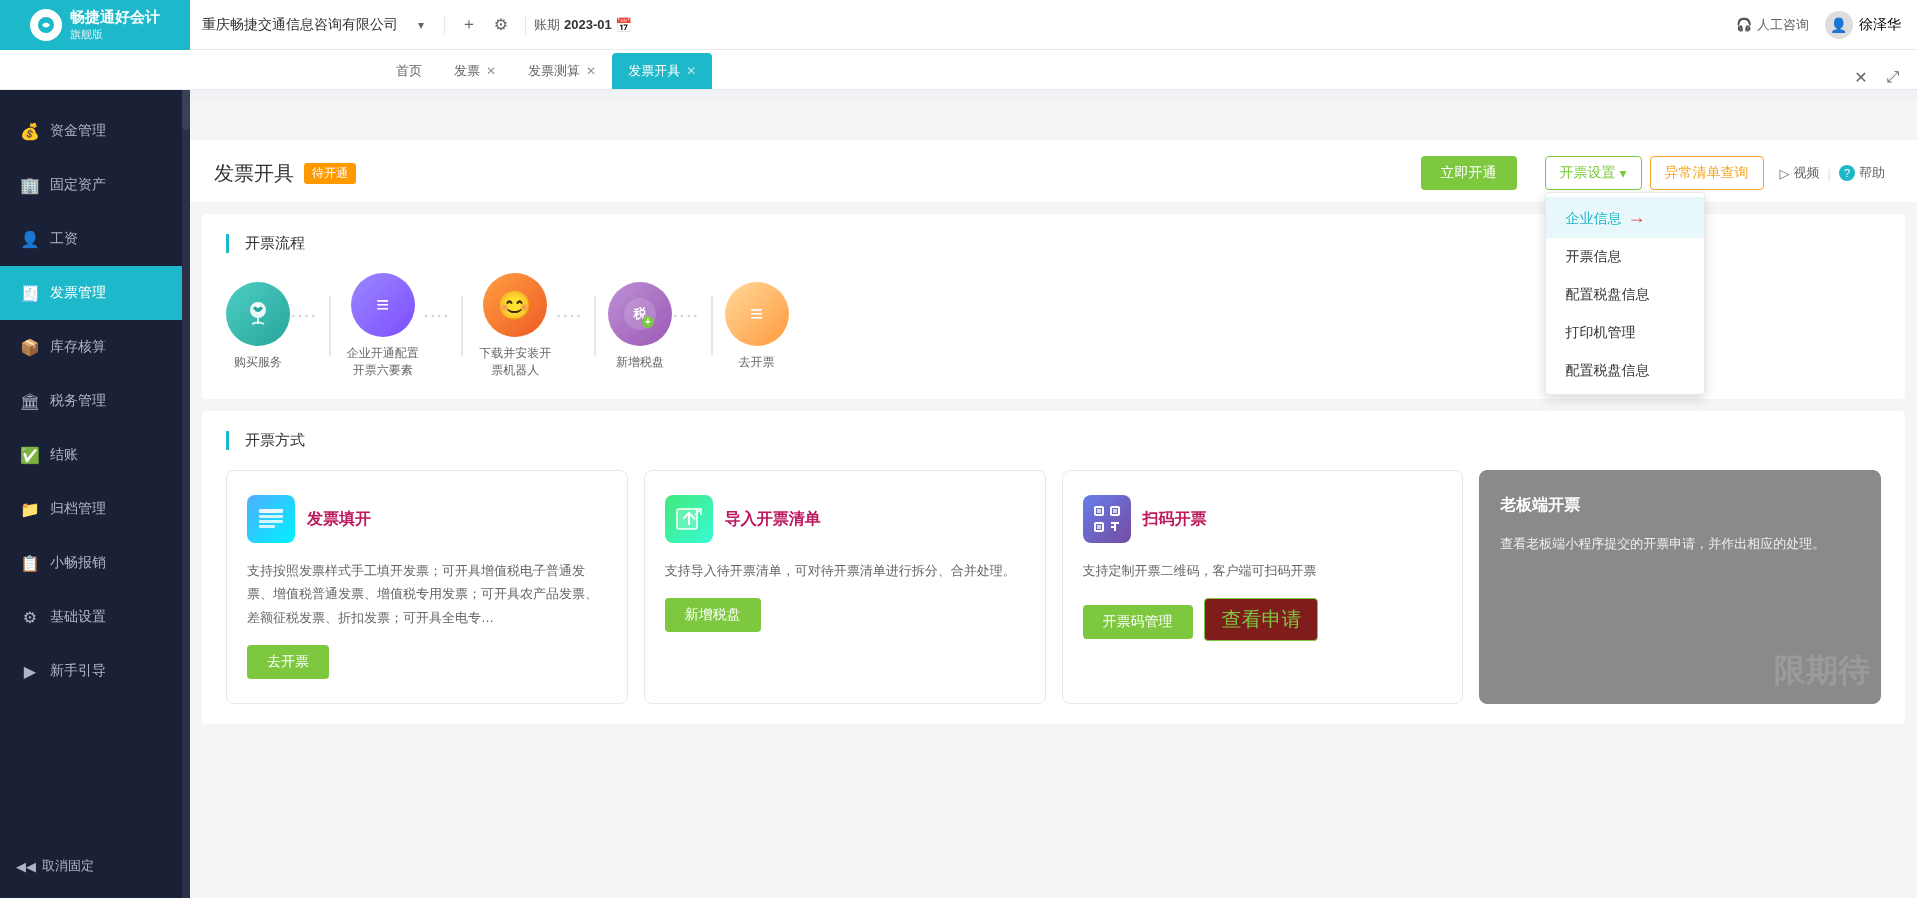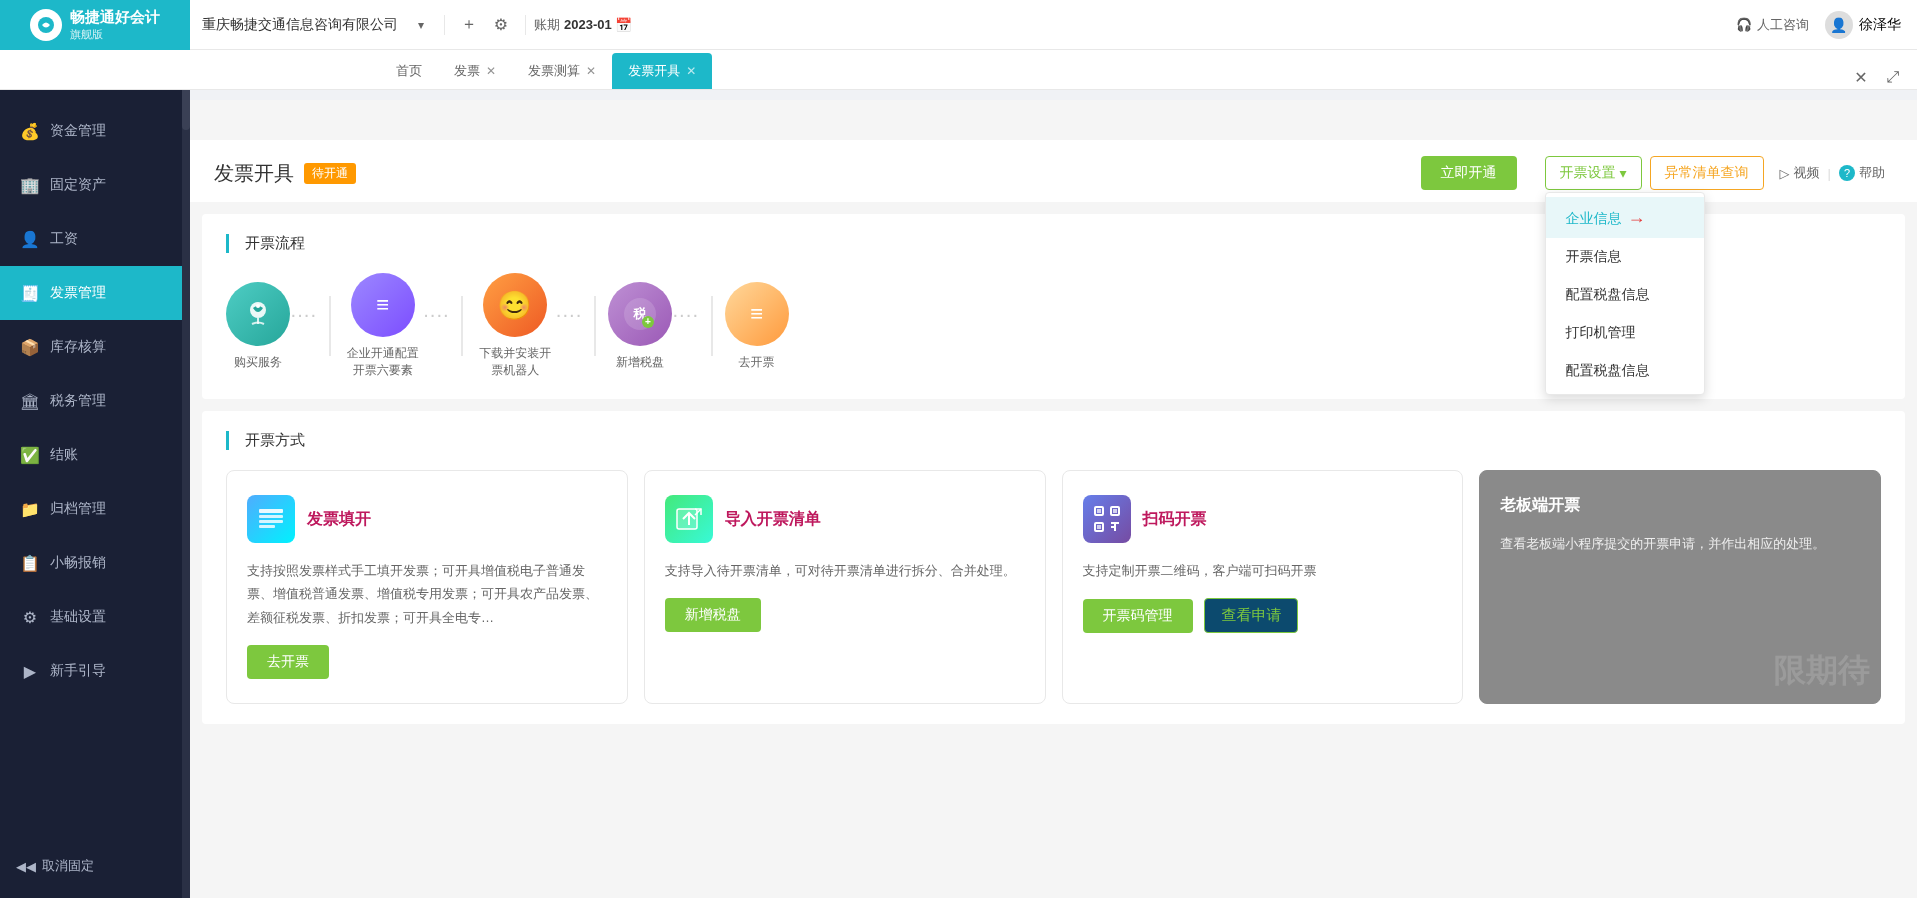--- a/index.html
+++ b/index.html
@@ -85,21 +85,21 @@
     .method-icon { width: 48px; height: 48px; border-radius: 8px; display: flex; align-items: center; justify-content: center; font-size: 24px; }
     .method-icon.blue { background: linear-gradient(135deg, #4facfe, #00f2fe); }
     .method-icon.teal { background: linear-gradient(135deg, #43e97b, #38f9d7); }
     .method-icon.scan { background: linear-gradient(135deg, #667eea, #764ba2); }
     .method-title { font-size: 16px; font-weight: bold; color: #be185d; }
     .method-card.dark .method-title { color: #fff; }
     .method-desc { font-size: 13px; color: #666; line-height: 1.8; margin-bottom: 16px; }
     .method-card.dark .method-desc { color: rgba(255,255,255,0.85); }
     .method-card.dark .watermark { position: absolute; bottom: 10px; right: 10px; font-size: 32px; color: rgba(255,255,255,0.15); font-weight: bold; }
     .btn-green { background: #7dc83e; color: #fff; border: none; padding: 8px 20px; border-radius: 4px; cursor: pointer; font-size: 14px; margin-right: 8px; }
-    .btn-green-outline { background: #0c4a6e; color: #7dc83e; border: 1px solid #7dc83e; padding: 7px 16px; border-radius: 4px; cursor: pointer; font-size: 15px; }
+    .btn-green-outline { background: #7f1d1d; color: #7dc83e; border: 1px solid #7dc83e; padding: 7px 16px; border-radius: 4px; cursor: pointer; font-size: 20px; }
   </style>
 </head>
 <body>
 
 <div class="top-bar">
   <div class="logo-area">
     <div class="logo-icon">
       <svg viewBox="0 0 20 20" fill="#1db8c9">
           <circle cx="10" cy="10" r="8" fill="#1db8c9"></circle>
           <path d="M6 10 Q10 5 14 10 Q10 15 6 10" fill="#fff"></path>

